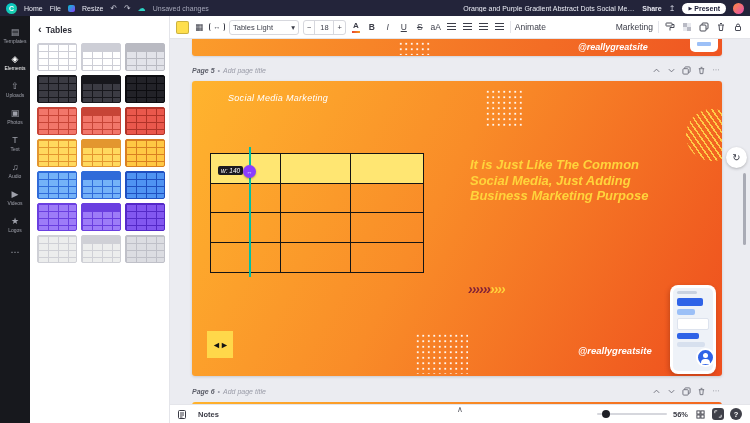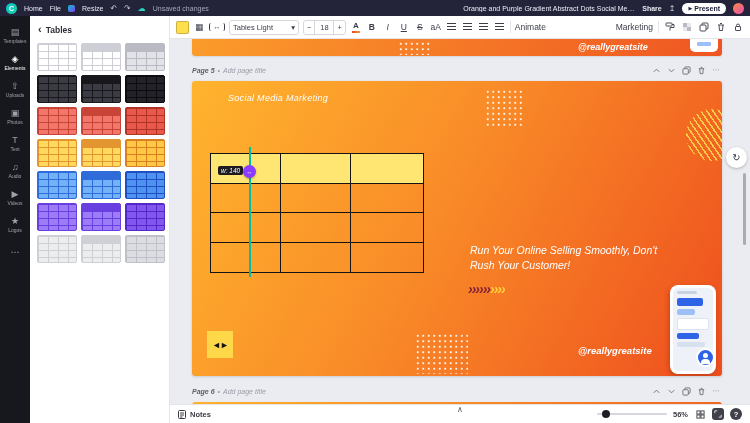--- a/index.html
+++ b/index.html
@@ -127,21 +127,21 @@
   .p4-phone i{display:block;margin:3px auto 0;width:14px;height:4px;background:#9cc0f7;border-radius:1px;}
 
   .fab{position:absolute;right:3px;top:108px;width:21px;height:21px;border-radius:50%;background:#fff;
        box-shadow:0 1px 3px rgba(0,0,0,.25);display:flex;align-items:center;justify-content:center;
        font-size:10px;color:#3c3e49;cursor:pointer;z-index:5;}
   .vscroll{position:absolute;right:4px;top:134px;width:3px;height:72px;border-radius:2px;background:#a9abb5;}
 
   
   .bottombar{height:18px;background:#fff;border-top:1px solid #e4e5ea;display:flex;align-items:center;
              gap:6px;padding:0 8px;font-size:7.5px;color:#3a3b45;position:relative;flex:0 0 auto;}
-  .notes{display:flex;align-items:center;gap:4px;font-weight:bold;cursor:pointer;}
+  .notes{display:flex;align-items:center;gap:12px;font-weight:bold;cursor:pointer;}
   .collapse{position:absolute;left:50%;top:0;transform:translateX(-50%);font-size:8px;color:#55565f;cursor:pointer;}
   .bspring{flex:1;}
   .track{width:70px;height:2px;background:#d6d7dd;border-radius:1px;position:relative;cursor:pointer;}
   .knob{position:absolute;left:5px;top:-3px;width:8px;height:8px;border-radius:50%;background:#1e1f26;}
   .zoomval{font-weight:bold;}
   .fullscr{width:12px;height:12px;border-radius:3px;background:#3f4049;display:flex;align-items:center;justify-content:center;}
   .help{width:12px;height:12px;border-radius:50%;background:#3f4049;color:#fff;font-size:7.5px;font-weight:bold;
         display:flex;align-items:center;justify-content:center;cursor:pointer;}
 </style>
 </head>
@@ -368,21 +368,21 @@
             <div class="tcell"></div>
             <div class="tcell"></div>
             <div class="tcell"></div>
             <div class="tcell"></div>
             <div class="tcell"></div>
           </div>
         <div class="guide"></div>
         <div class="tooltip">w: 140</div>
         <div class="col-handle">↔</div>
 
-        <div class="bodytext">Run Your Online Selling Smoothly, Don't Rush Your Customer!</div>
+        <div class="heading">It is Just Like The Common Social Media, Just Adding Business Marketing Purpose</div>
         <div class="chevrons">
           <span class="dk">››››››</span><span class="lt">››››</span>
         </div>
         <div class="logo-badge">◄►</div>
         <div class="dots-bl dots"></div>
         <div class="handle-text">@reallygreatsite</div>
 
         <div class="phone">
           <div class="screen">
             <div class="scr-bar"></div>

